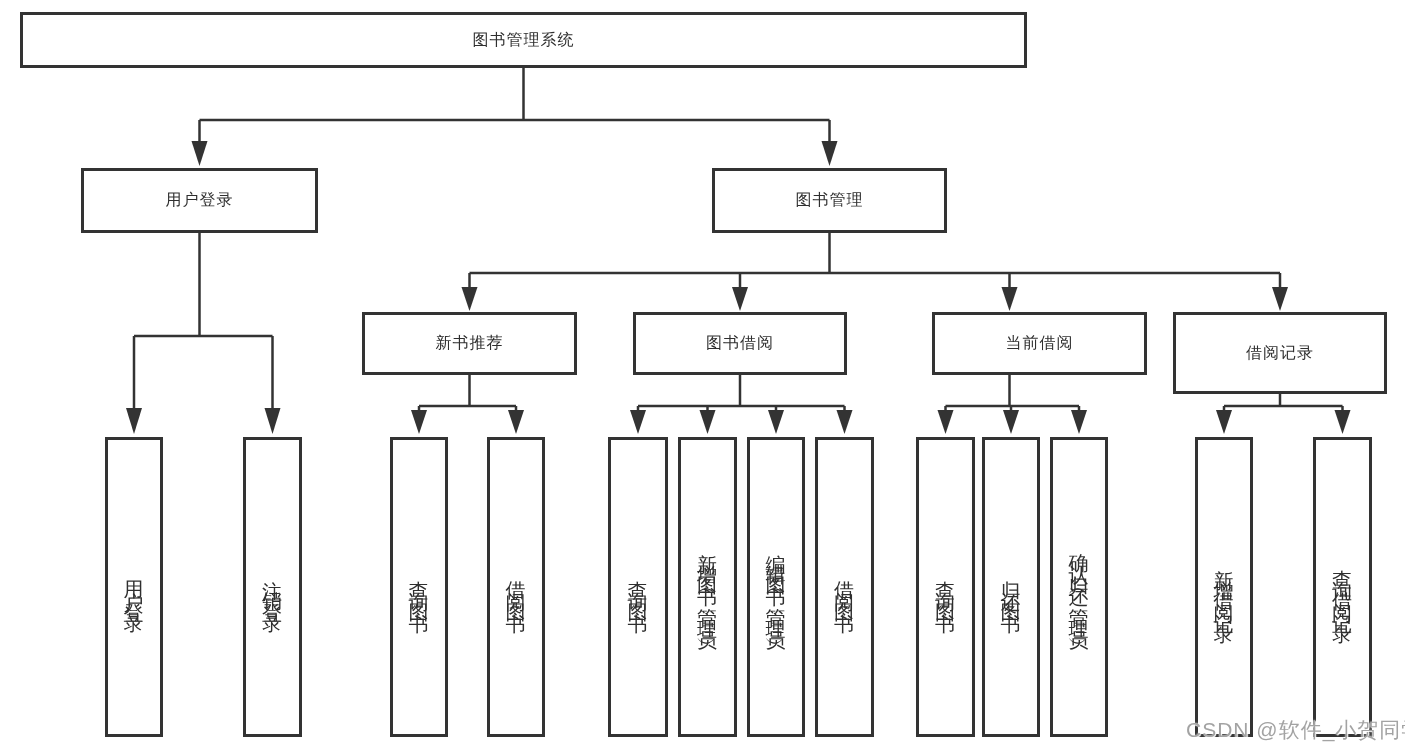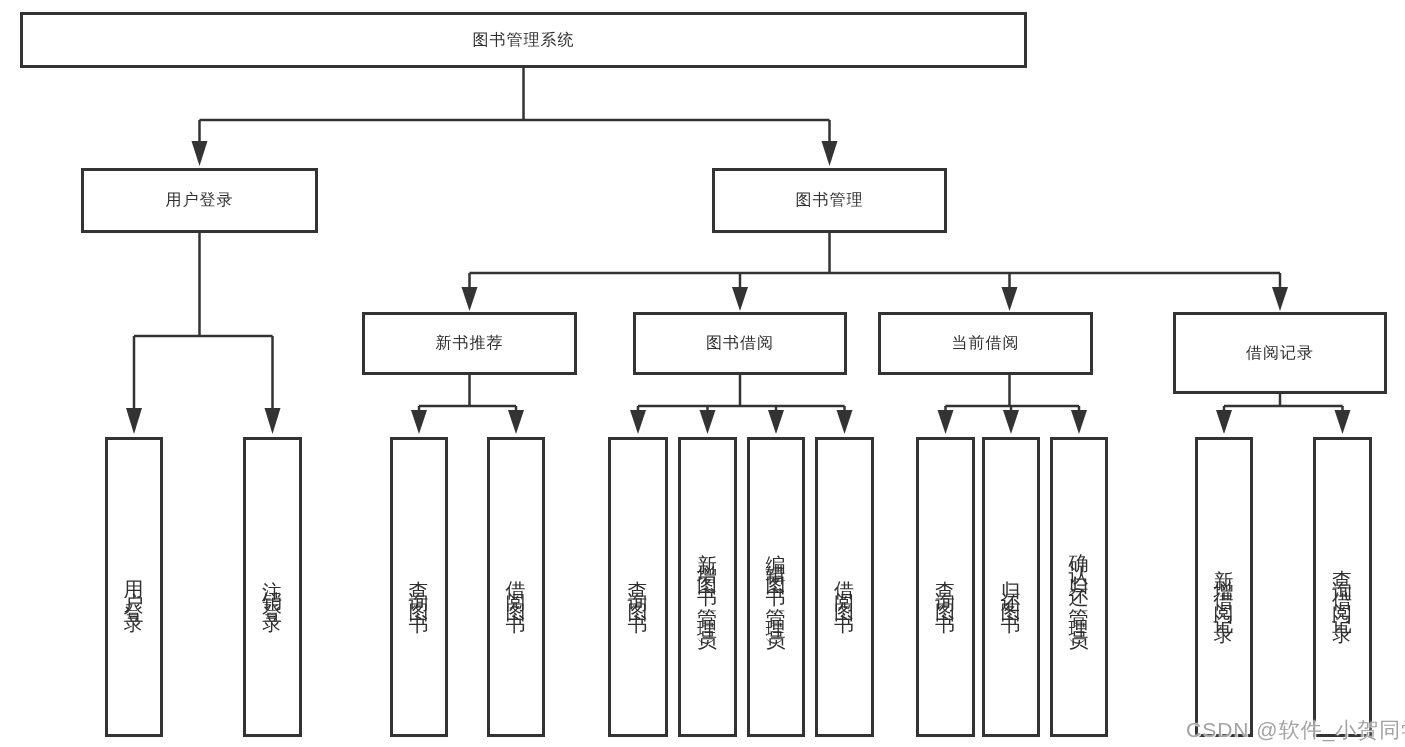--- a/index.html
+++ b/index.html
@@ -125,21 +125,21 @@
   <div class="node hbox" style="left:712px;top:168px;width:235px;height:65px;">
     <span>图书管理</span>
   </div>
 
   <div class="node hbox" style="left:362px;top:312px;width:215px;height:63px;">
     <span>新书推荐</span>
   </div>
   <div class="node hbox" style="left:633px;top:312px;width:214px;height:63px;">
     <span>图书借阅</span>
   </div>
-  <div class="node hbox" style="left:878px;top:312px;width:215px;height:63px;">
+  <div class="node hbox" style="left:932px;top:312px;width:215px;height:63px;">
     <span>当前借阅</span>
   </div>
   <div class="node hbox" style="left:1173px;top:312px;width:214px;height:82px;">
     <span>借阅记录</span>
   </div>
 
   <div class="node vbox" style="left:105px;top:437px;width:58px;height:300px;">
     <span>用户登录</span>
   </div>
   <div class="node vbox" style="left:243px;top:437px;width:59px;height:300px;">

